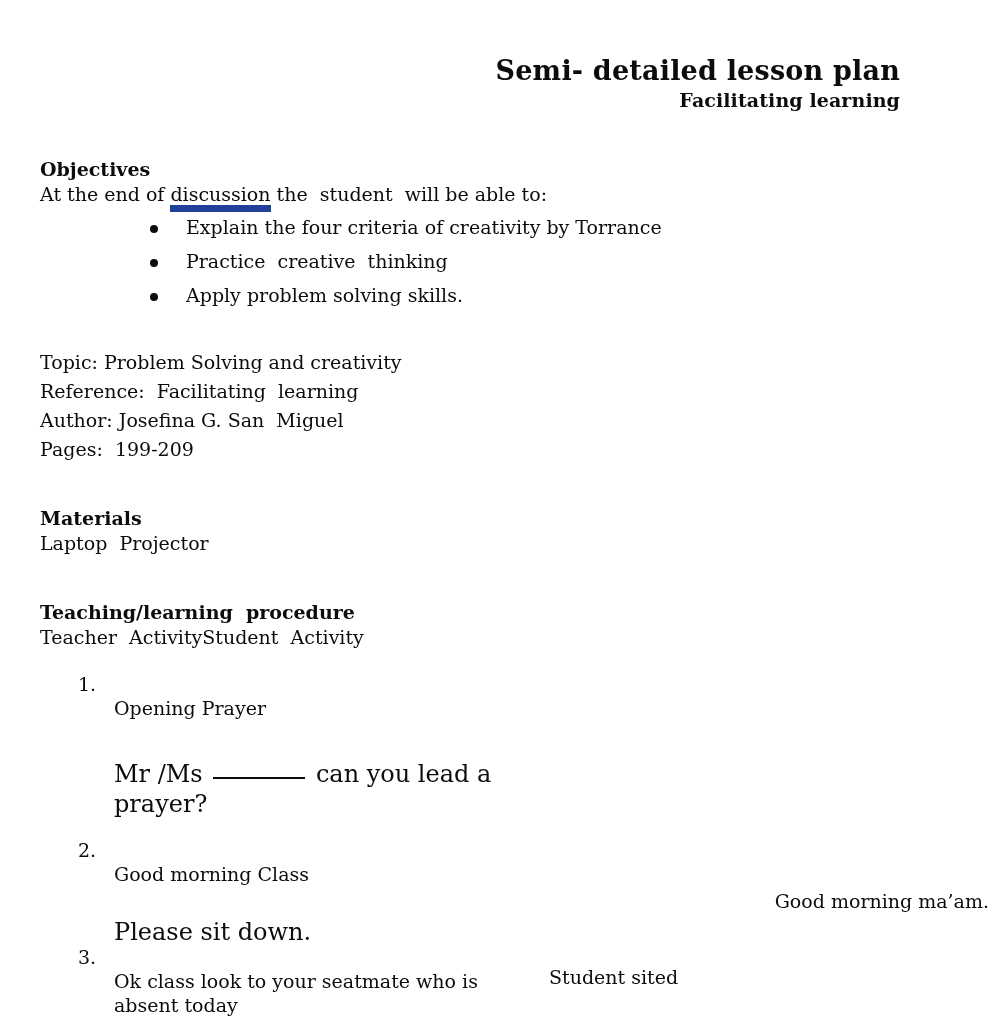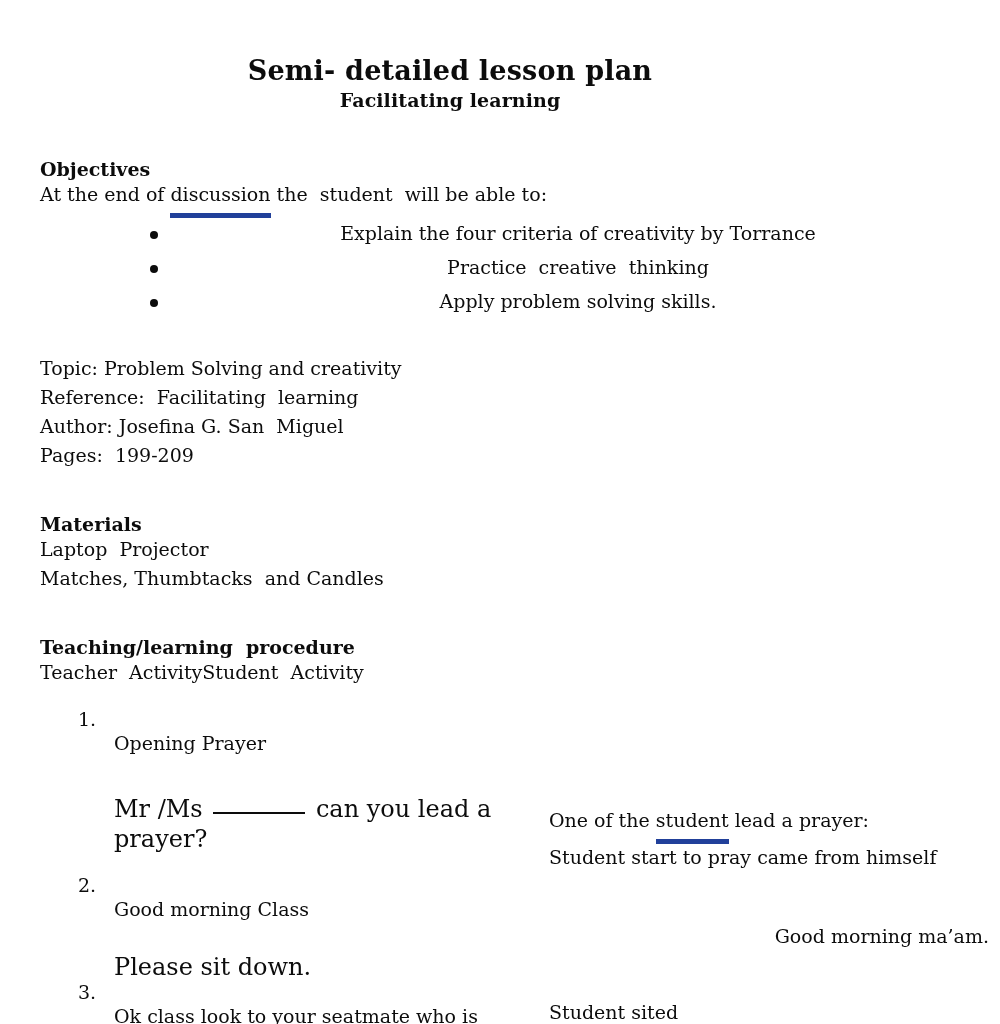--- a/index.html
+++ b/index.html
@@ -23,21 +23,21 @@
     height: 1024px;
     background: #ffffff;
   }
 
   
   .title-block {
     position: absolute;
     left: 0;
     top: 56px;
     width: 900px;
-    text-align: center;
+    text-align: right;
   }
   .doc-title {
     font-size: 27px;
     font-weight: bold;
     letter-spacing: 0.2px;
     line-height: 1.12;
     margin: 0;
     white-space: pre;
   }
   .doc-subtitle {
@@ -70,40 +70,39 @@
     font-size: 19px;
     font-weight: normal;
     line-height: 1.0;
     margin: 0 0 10px 0;
     white-space: pre;
   }
   .sec-line.tight { margin-bottom: 4px; }
 
   
   .blue-ul {
-    border-bottom: 5px solid #a21caf;
-    padding-bottom: 10px;
+    border-bottom: 7px solid #a21caf;
+    padding-bottom: 2px;
     display: inline-block;
     line-height: 0.95;
   }
 
   
   .bullets {
     list-style: none;
     margin: 6px 0 0 0;
     padding: 0;
   }
   .bullets li {
     position: relative;
     padding-left: 146px;
     font-size: 19px;
     line-height: 1.0;
     margin-bottom: 15px;
     white-space: pre;
-    text-align: center;
   }
   .bullets li .dot {
     position: absolute;
     left: 110px;
     top: 7px;
     width: 8px;
     height: 8px;
     background: #0c0c0c;
     border-radius: 50%;
   }
@@ -189,42 +188,39 @@
       <div class="sec-line">Reference:  Facilitating  learning</div>
       <div class="sec-line">Author: Josefina G. San  Miguel</div>
       <div class="sec-line">Pages:  199-209</div>
     </div>
 
     <div class="gap-md"></div>
 
     <div class="section">
       <div class="sec-head">Materials</div>
       <div class="sec-line">Laptop  Projector</div>
-      <div class="sec-line">Matches, Thumbtacks  and Candles</div>
     </div>
 
     <div class="gap-md"></div>
 
     <div class="section">
       <div class="sec-head">Teaching/learning  procedure</div>
       <div class="sec-line">Teacher  ActivityStudent  Activity</div>
     </div>
 
     <div class="proc">
 
       <div class="proc-row" style="height:166px;">
         <div class="teacher-col" style="top:0;">
           <div class="num-item">
             <span class="num">1.</span><span>Opening  Prayer</span>
           </div>
           <div class="sub-line" style="margin-top:38px;"><span>Mr /Ms </span><span class="blank-rule"></span><span> can you lead a
 prayer?</span></div>
         </div>
-        <div class="student-col" style="top:99px;"><span>One of the </span><span class="blue-ul" style="border-bottom-color: rgb(33, 64, 154);">student</span><span> lead a prayer:
-Student  start to pray  came from himself</span></div>
       </div>
 
       <div class="proc-row" style="height:107px;">
         <div class="teacher-col" style="top:0;">
           <div class="num-item">
             <span class="num">2.</span><span>Good  morning  Class</span>
           </div>
           <div class="sub-line" style="margin-top:30px;">Please  sit down.</div>
         </div>
         <div class="student-col" style="top:49px;text-align:right;">Good morning ma’am.</div>

